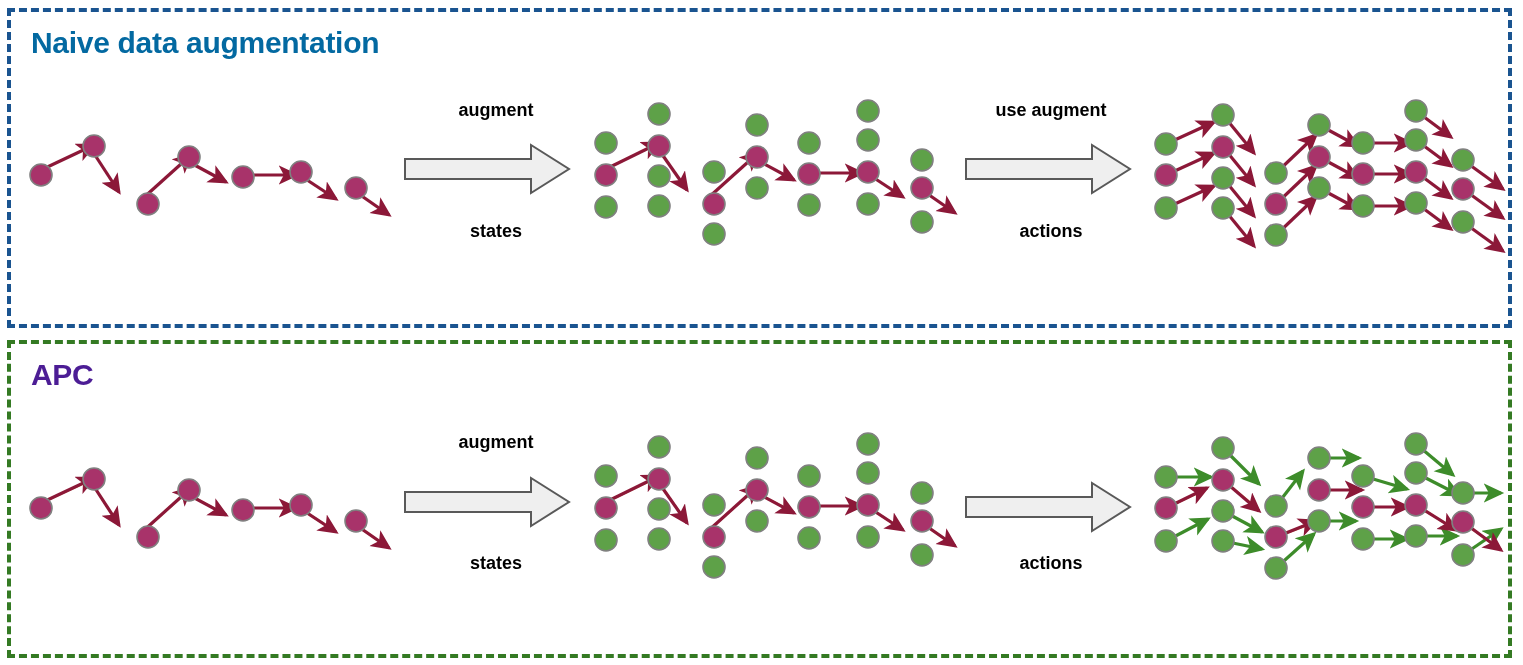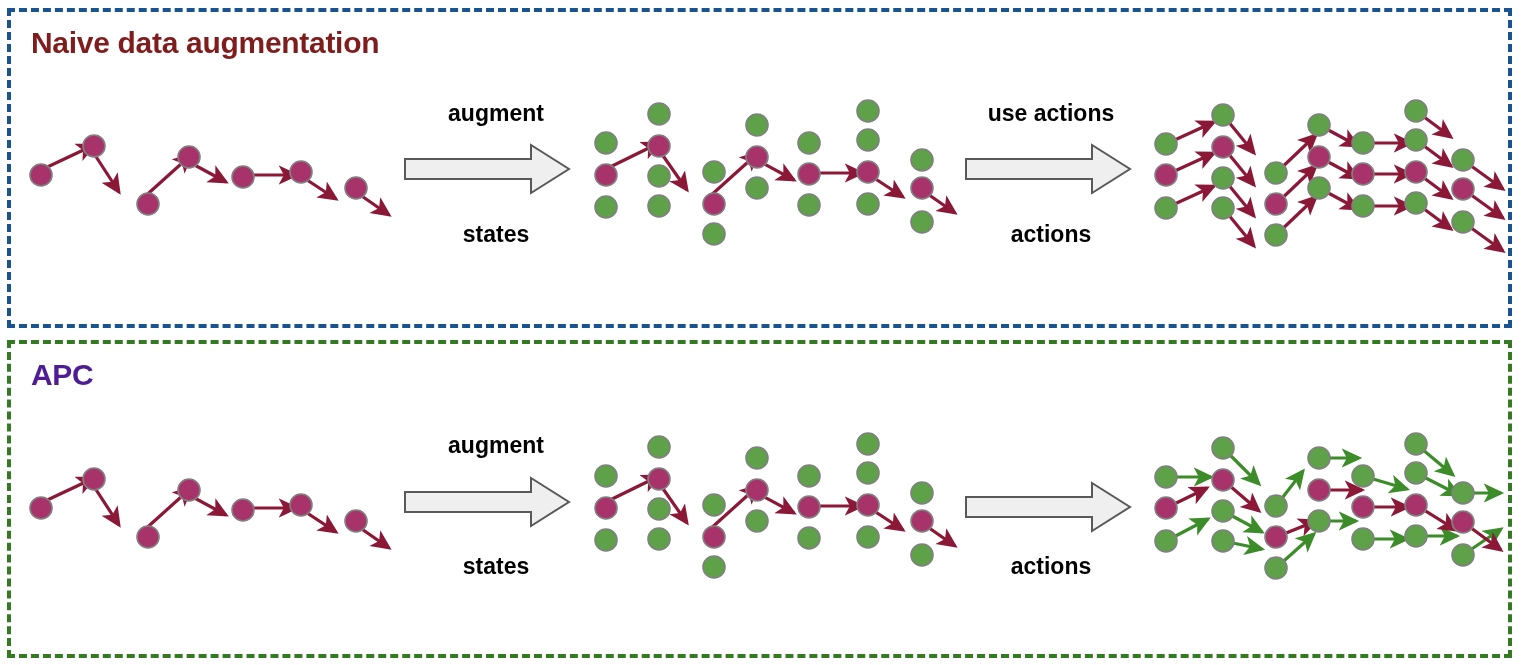--- a/index.html
+++ b/index.html
@@ -4,24 +4,24 @@
 <style>
   html,body{margin:0;padding:0;background:#ffffff;}
   body{width:1523px;height:665px;font-family:"Liberation Sans",sans-serif;overflow:hidden;}
   #root{position:relative;width:1523px;height:665px;background:#fff;}
 
   .panel{position:absolute;box-sizing:border-box;background:#fff;}
   #panel-naive{left:7px;top:8px;width:1505px;height:320px;border:4px dashed #1a5490;}
   #panel-apc{left:7px;top:340px;width:1505px;height:318px;border:4px dashed #347a23;}
 
   .panel-title{position:absolute;left:20px;top:14px;font-size:30px;font-weight:bold;letter-spacing:-0.3px;}
-  #title-naive{color:#7f1d1d;}
+  #title-naive{color:#0369a1;}
   #title-apc{color:#4c1d95;}
   svg.layer{position:absolute;left:0;top:0;width:1505px;height:320px;overflow:visible;}
-  .lbl{position:absolute;font-size:23px;font-weight:bold;color:#000;text-align:center;white-space:nowrap;}
+  .lbl{position:absolute;font-size:18px;font-weight:bold;color:#000;text-align:center;white-space:nowrap;}
 </style>
 </head>
 <body>
 
 <div id="root">
 
   <div class="panel" id="panel-naive">
     <div class="panel-title" id="title-naive">Naive data augmentation</div>
 
     <svg class="layer" id="svg-naive" viewBox="0 0 1505 320">
@@ -159,21 +159,21 @@
       <g>
         <path d="M394,147 L520,147 L520,133 L558,157 L520,181 L520,167 L394,167 Z" fill="#efefef" stroke="#595959" stroke-width="2"></path>
       </g>
       <g>
         <path d="M955,147 L1081,147 L1081,133 L1119,157 L1081,181 L1081,167 L955,167 Z" fill="#efefef" stroke="#595959" stroke-width="2"></path>
       </g>
     </svg>
 
     <div class="lbl" style="left:410px;top:88px;width:150px;">augment</div>
     <div class="lbl" style="left:410px;top:209px;width:150px;">states</div>
-    <div class="lbl" style="left:945px;top:88px;width:190px;">use actions</div>
+    <div class="lbl" style="left:945px;top:88px;width:190px;">use augment</div>
     <div class="lbl" style="left:945px;top:209px;width:190px;">actions</div>
   </div>
 
   <div class="panel" id="panel-apc">
     <div class="panel-title" id="title-apc">APC</div>
 
     <svg class="layer" id="svg-apc" viewBox="0 0 1505 318">
       <defs>
         <marker id="ah-red2" markerWidth="7" markerHeight="7" refX="5.4" refY="3" orient="auto">
           <path d="M0,0 L6.4,3 L0,6 L1.6,3 Z" fill="#8c1838"></path>

